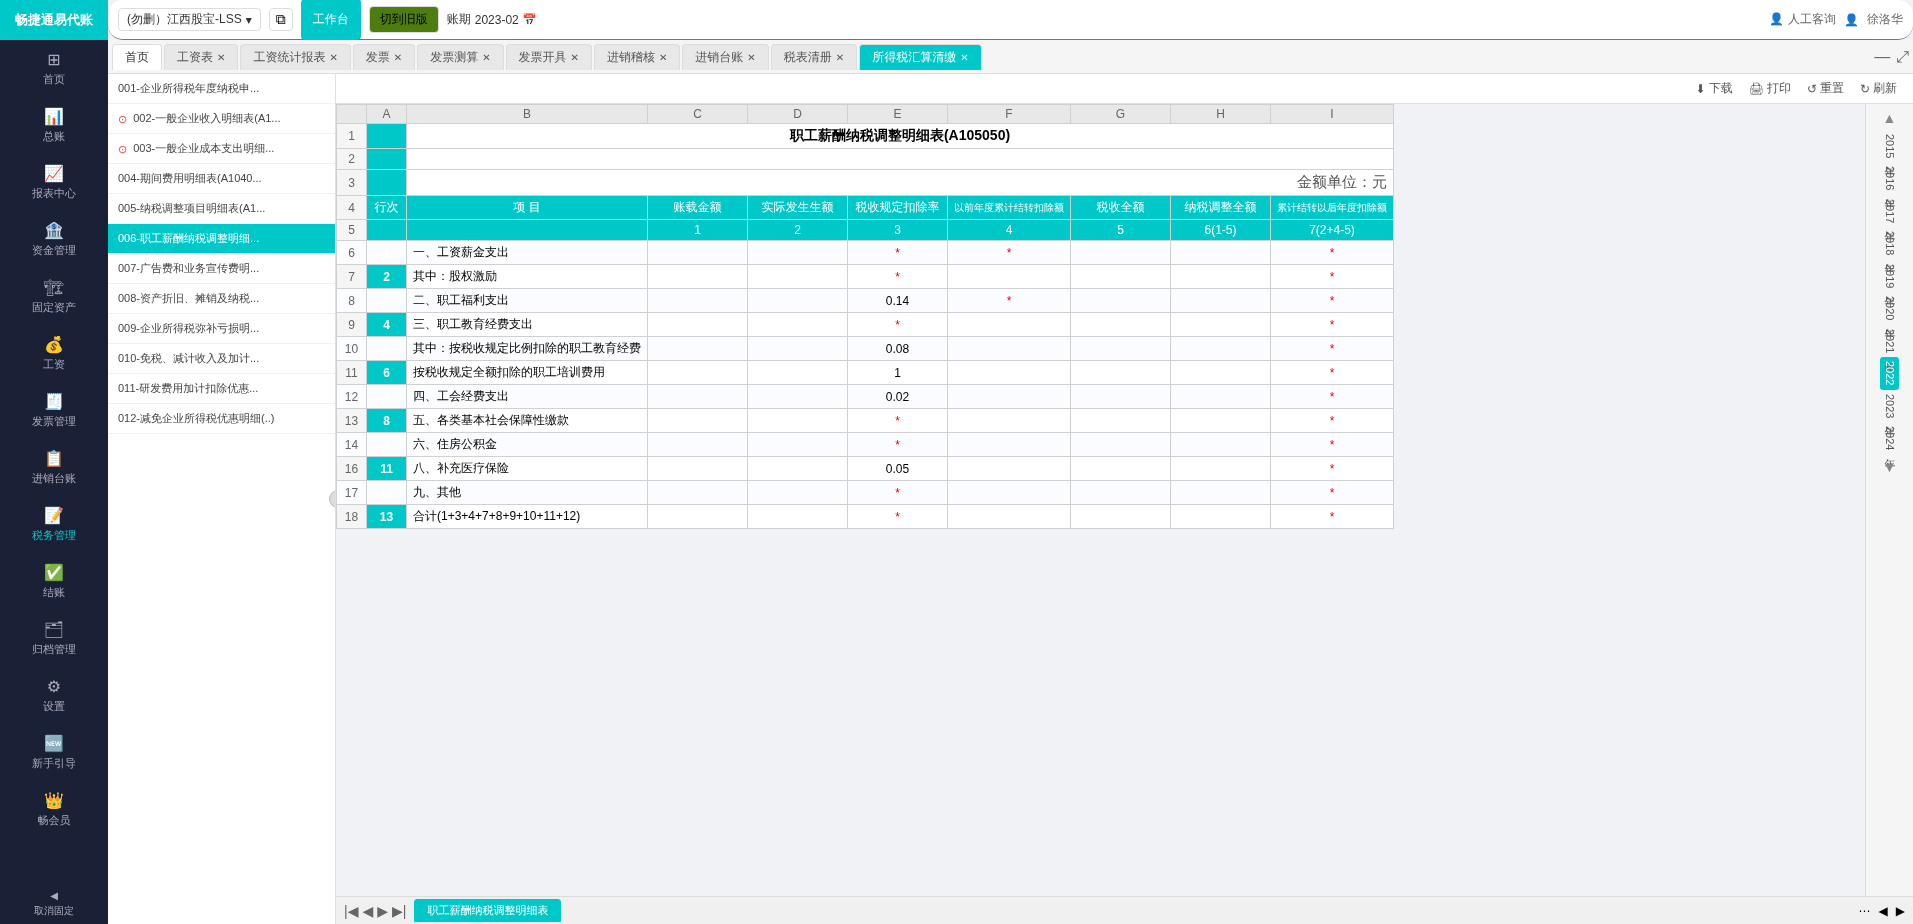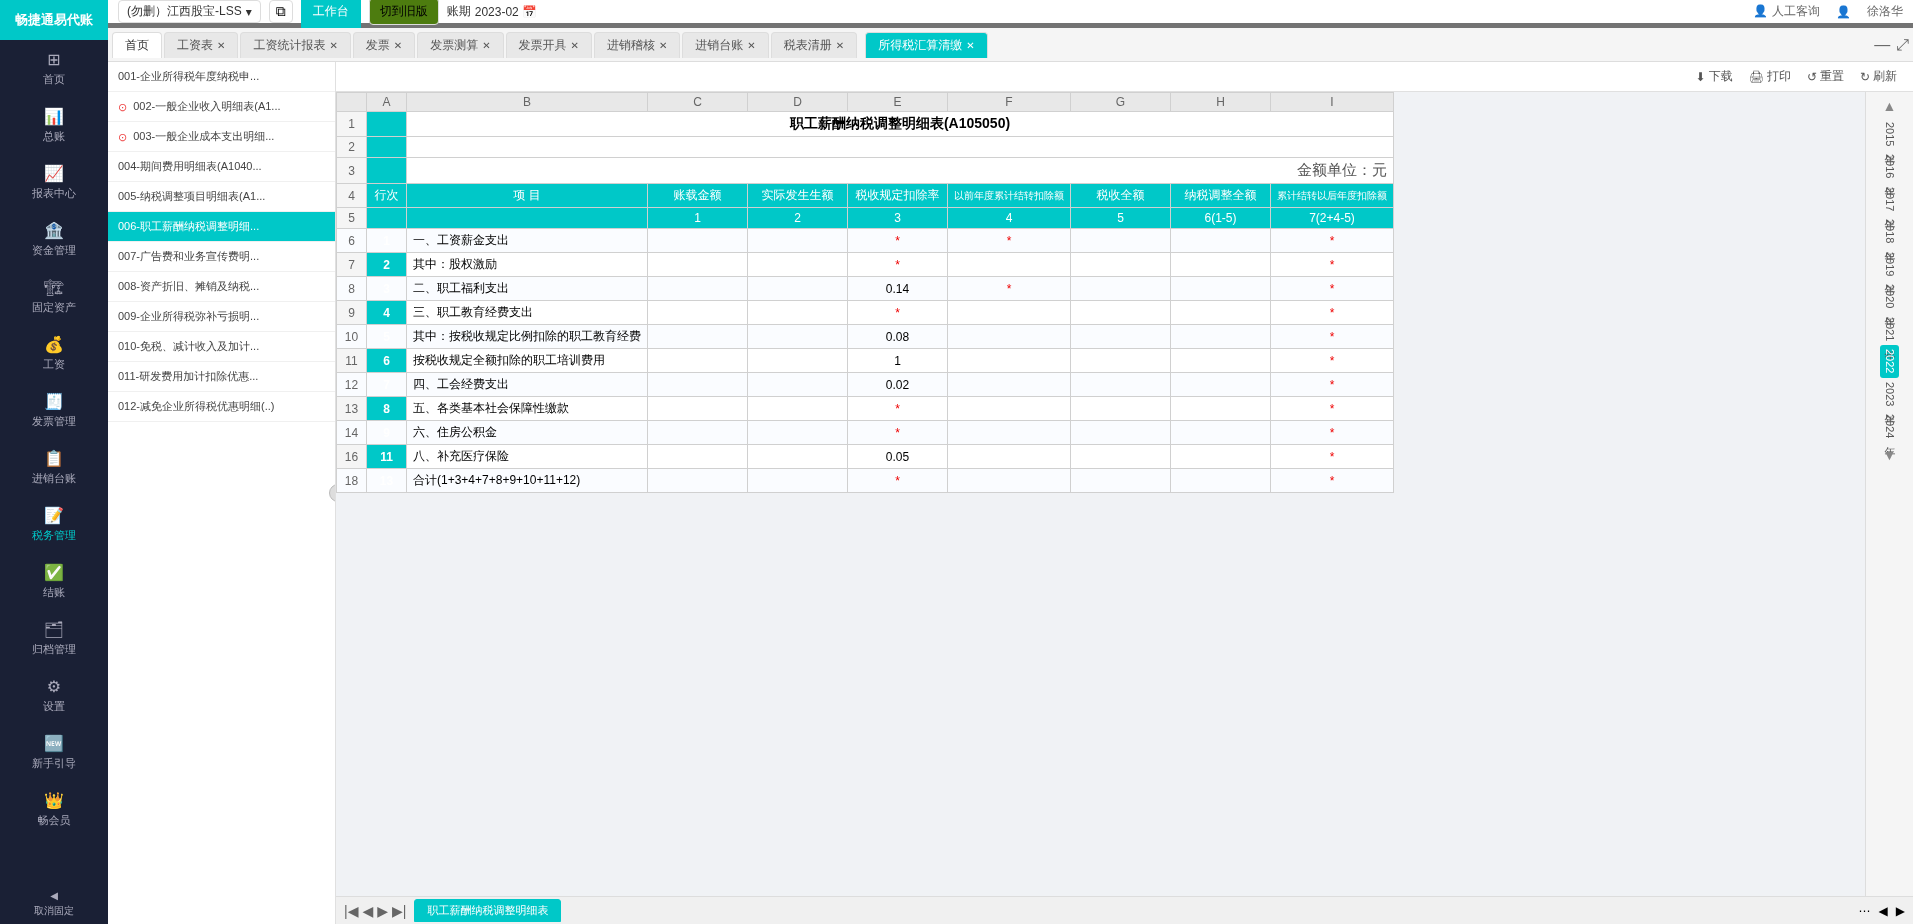--- a/index.html
+++ b/index.html
@@ -10,32 +10,32 @@
     .sidebar-logo { background: #00c8c8; padding: 10px 8px; font-size: 13px; font-weight: bold; color: #fff; text-align: center; height: 40px; display: flex; align-items: center; justify-content: center; }
     .sidebar-item { display: flex; flex-direction: column; align-items: center; padding: 10px 4px; cursor: pointer; color: #aab; font-size: 11px; gap: 3px; }
     .sidebar-item.active { color: #00c8c8; }
     .sidebar-icon { font-size: 16px; }
     .sidebar-bottom { margin-top: auto; }
 
     
     .main { flex: 1; display: flex; flex-direction: column; overflow: hidden; }
 
     
-    .topbar { background: #fff; display: flex; align-items: center; height: 28px; padding: 0 10px; border-bottom: 5px solid #737373; gap: 8px; }
+    .topbar { background: #fff; display: flex; align-items: center; height: 40px; padding: 0 10px; border-bottom: 1px solid #737373; gap: 8px; border-radius: 15px; }
     .topbar-company { background: #fff; border: 1px solid #ddd; border-radius: 4px; padding: 2px 8px; font-size: 12px; color: #333; display: flex; align-items: center; gap: 4px; cursor: pointer; }
     .topbar-icon-btn { background: #fff; border: 1px solid #ddd; border-radius: 4px; padding: 2px 6px; cursor: pointer; font-size: 14px; }
     .btn-workspace { background: #00c8c8; color: #fff; border: none; border-radius: 4px; padding: 12px 12px; cursor: pointer; font-size: 12px; }
     .btn-oldver { background: #4d7c0f; border: 1px solid #ddd; border-radius: 4px; padding: 4px 10px; cursor: pointer; font-size: 12px; }
     .topbar-period { display: flex; align-items: center; gap: 4px; font-size: 12px; color: #333; }
-    .topbar-right { margin-left: auto; display: flex; align-items: center; gap: 16px; font-size: 12px; color: #666; }
+    .topbar-right { margin-left: auto; display: flex; align-items: center; gap: 8px; font-size: 12px; color: #666; }
 
     
     .tabbar { background: #f5f5f5; display: flex; align-items: center; height: 34px; border-bottom: 1px solid #ddd; padding: 0 4px; gap: 2px; overflow-x: auto; }
     .tab { display: flex; align-items: center; padding: 4px 12px; border-radius: 4px 4px 0 0; cursor: pointer; font-size: 12px; gap: 4px; background: #e8e8e8; border: 1px solid #ddd; border-bottom: none; color: #555; white-space: nowrap; }
-    .tab.active { background: #00c8c8; color: #fff; margin-left: 6px; }
+    .tab.active { background: #00c8c8; color: #fff; }
     .tab-close { font-size: 10px; cursor: pointer; }
     .tab-home { background: #fff; color: #333; }
     .tabbar-right { margin-left: auto; display: flex; gap: 6px; }
     .tabbar-btn { background: none; border: none; cursor: pointer; font-size: 16px; color: #666; }
 
     
     .content { flex: 1; display: flex; overflow: hidden; }
 
     
     .left-panel { width: 228px; background: #fff; border-right: 1px solid #e0e0e0; display: flex; flex-direction: column; overflow: hidden; flex-shrink: 0; }
@@ -466,20 +466,32 @@
     <td class="col-b">八、补充医疗保险</td>
     <td class="col-num"></td>
     <td class="col-num"></td>
     <td class="col-num"><span>0.05</span></td>
     <td class="col-num"></td>
     <td class="col-num"></td>
     <td class="col-num"></td>
     <td class="col-num"><span class="asterisk">*</span></td>
   </tr>
                 <tr class="data-row">
+    <td class="row-num">17</td>
+    <td class="col-a">12</td>
+    <td class="col-b">九、其他</td>
+    <td class="col-num"></td>
+    <td class="col-num"></td>
+    <td class="col-num"><span class="asterisk">*</span></td>
+    <td class="col-num"></td>
+    <td class="col-num"></td>
+    <td class="col-num"></td>
+    <td class="col-num"><span class="asterisk">*</span></td>
+  </tr>
+                <tr class="data-row">
     <td class="row-num">18</td>
     <td class="col-a">13</td>
     <td class="col-b">合计(1+3+4+7+8+9+10+11+12)</td>
     <td class="col-num"></td>
     <td class="col-num"></td>
     <td class="col-num"><span class="asterisk">*</span></td>
     <td class="col-num"></td>
     <td class="col-num"></td>
     <td class="col-num"></td>
     <td class="col-num"><span class="asterisk">*</span></td>

